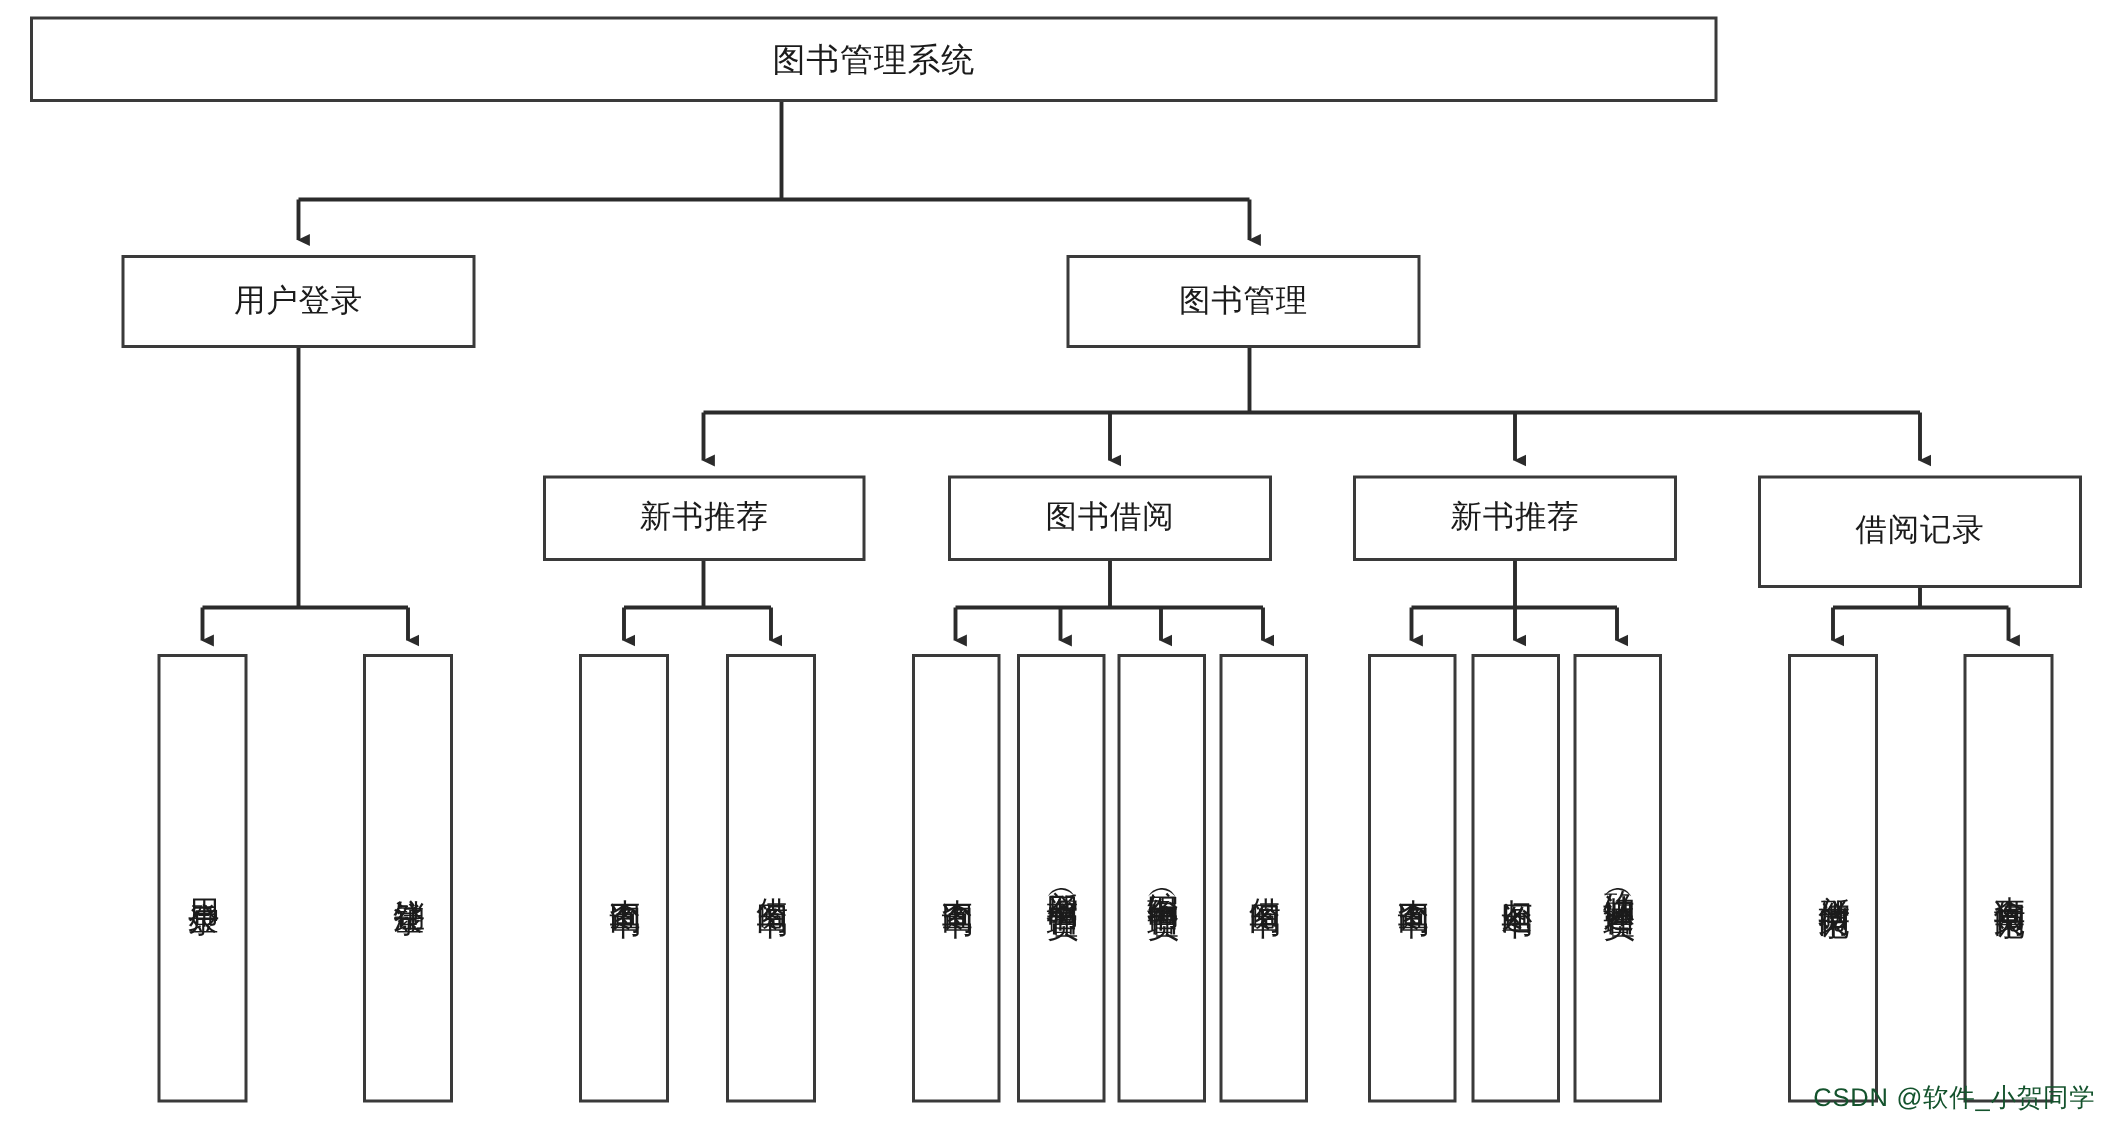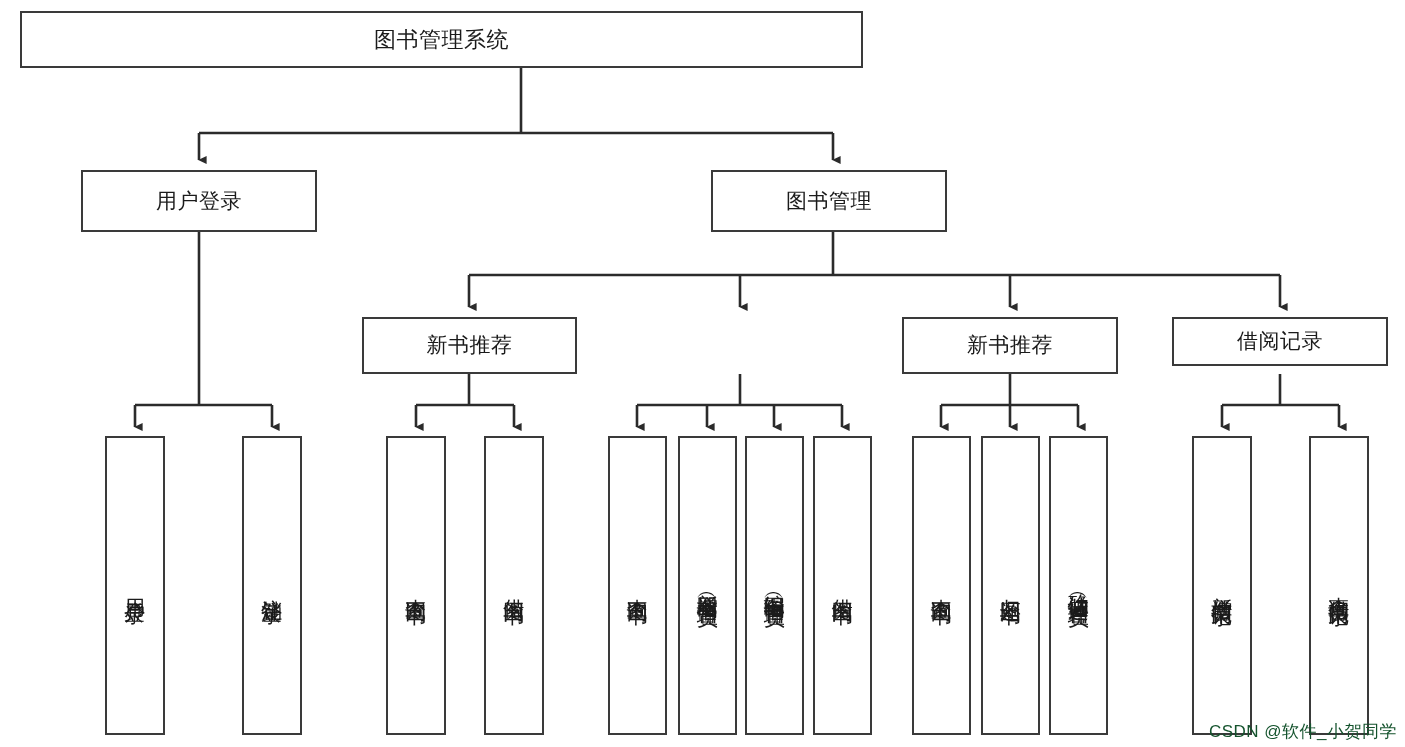--- a/index.html
+++ b/index.html
@@ -125,42 +125,45 @@
       <path d="M1010,405 L1010,427" marker-end="url(#arrowhead)"></path>
       <path d="M1078,405 L1078,427" marker-end="url(#arrowhead)"></path>
 
       <path d="M1280,374 L1280,405"></path>
       <path d="M1222,405 L1339,405"></path>
       <path d="M1222,405 L1222,427" marker-end="url(#arrowhead)"></path>
       <path d="M1339,405 L1339,427" marker-end="url(#arrowhead)"></path>
     </g>
   </svg>
 
-  <div class="node h root" style="left:20px; top:11px; width:843px; height:57px;">
+  <div class="node h root" style="left:20px; top:11px; width:1125px; height:57px;">
     <span class="label">图书管理系统</span>
   </div>
 
   <div class="node h" style="left:81px; top:170px; width:236px; height:62px;">
     <span class="label">用户登录</span>
   </div>
 
   <div class="node h" style="left:711px; top:170px; width:236px; height:62px;">
     <span class="label">图书管理</span>
   </div>
 
   <div class="node h" style="left:362px; top:317px; width:215px; height:57px;">
     <span class="label">新书推荐</span>
   </div>
 
+  <div class="node h" style="left:632px; top:317px; width:216px; height:57px;">
+    <span class="label">图书借阅</span>
+  </div>
 
   <div class="node h" style="left:902px; top:317px; width:216px; height:57px;">
     <span class="label">新书推荐</span>
   </div>
 
-  <div class="node h" style="left:1172px; top:317px; width:216px; height:49px;">
+  <div class="node h" style="left:1172px; top:317px; width:216px; height:75px;">
     <span class="label">借阅记录</span>
   </div>
 
   <div class="node v" style="left:105px; top:436px; width:60px; height:299px;">
     <span class="label">用户登录</span>
   </div>
 
   <div class="node v" style="left:242px; top:436px; width:60px; height:299px;">
     <span class="label">注销登录</span>
   </div>

